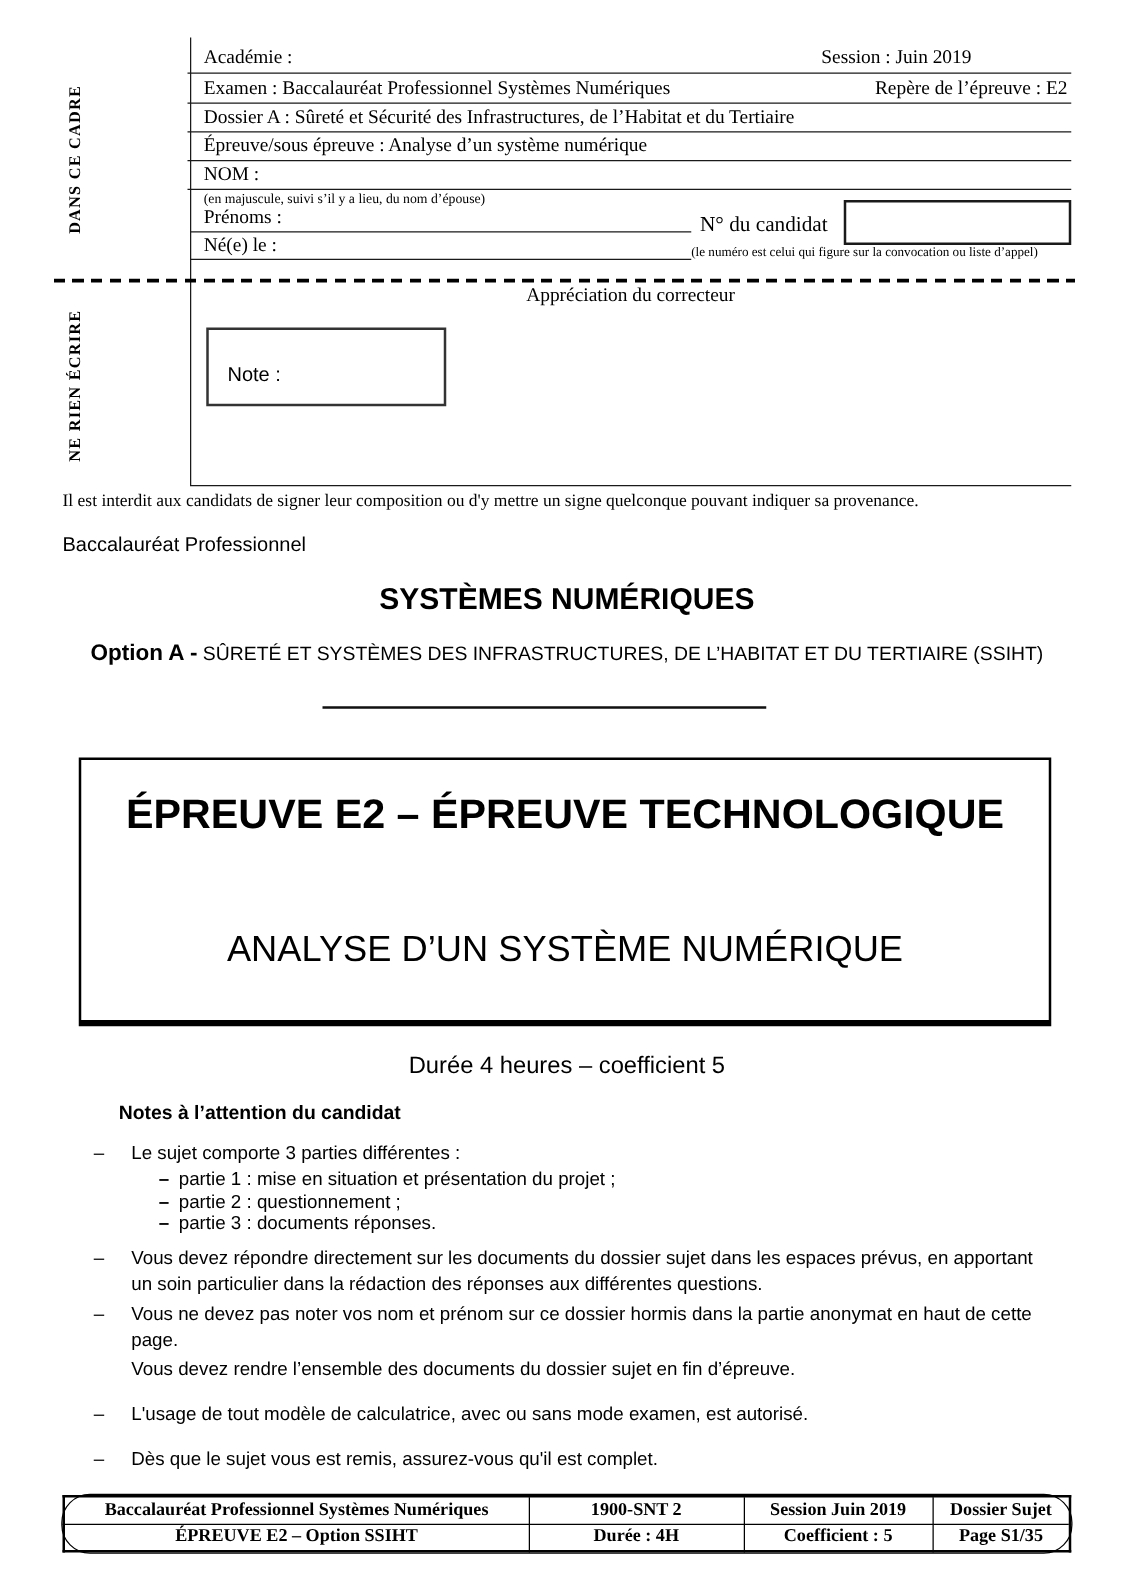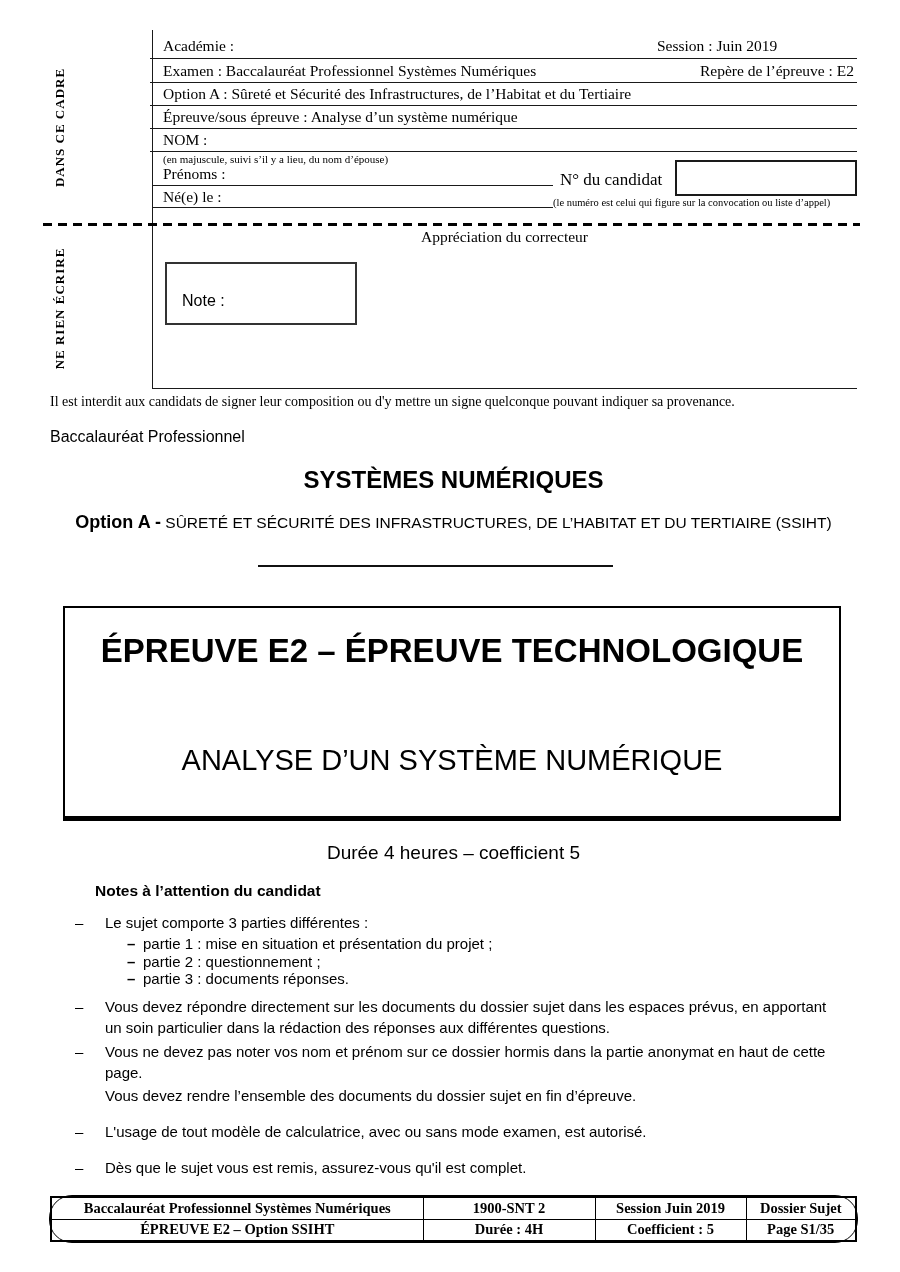--- a/index.html
+++ b/index.html
@@ -82,42 +82,42 @@
   <div class="hline thin" style="left:152px; top:207px; width:401px;"></div>
   <div class="hline" style="left:152px; top:388px; width:705px;"></div>
 
   <div class="rot-label" style="left:52px; top:225px; width:195px;">DANS CE CADRE</div>
   <div class="rot-label" style="left:52px; top:390px; width:163px;">NE RIEN ÉCRIRE</div>
 
   <div class="hdr-text" style="left:163px; top:37px;">Académie :</div>
   <div class="hdr-text" style="left:657px; top:37px;">Session : Juin 2019</div>
   <div class="hdr-text" style="left:163px; top:62px;">Examen : Baccalauréat Professionnel Systèmes Numériques</div>
   <div class="hdr-text" style="right:46px; top:62px;">Repère de l’épreuve : E2</div>
-  <div class="hdr-text" style="left:163px; top:85px;">Option A : Sûreté et Sécurité des Infrastructures, de l’Habitat et du Tertiaire</div>
+  <div class="hdr-text" style="left:163px; top:85px;">Dossier A : Sûreté et Sécurité des Infrastructures, de l’Habitat et du Tertiaire</div>
   <div class="hdr-text" style="left:163px; top:108px;">Épreuve/sous épreuve : Analyse d’un système numérique</div>
   <div class="hdr-text" style="left:163px; top:131px;">NOM :</div>
   <div class="hdr-small" style="left:163px; top:153px;">(en majuscule, suivi s’il y a lieu, du nom d’épouse)</div>
   <div class="hdr-text" style="left:163px; top:165px;">Prénoms :</div>
   <div class="hdr-text" style="left:163px; top:188px;">Né(e) le :</div>
 
   <div class="hdr-text" style="left:560px; top:170px; font-size:17px;">N° du candidat</div>
   <div class="cand-box"></div>
   <div class="cand-note">(le numéro est celui qui figure sur la convocation ou liste d’appel)</div>
 
   <div class="dashed"></div>
   <div class="appr-title">Appréciation du correcteur</div>
   <div class="note-box">
     <span>Note :</span>
   </div>
 
   <div class="interdit">Il est interdit aux candidats de signer leur composition ou d'y mettre un signe quelconque pouvant indiquer sa provenance.</div>
 
   <div class="t-bacpro sans">Baccalauréat Professionnel</div>
   <div class="t-sysnum sans">SYSTÈMES NUMÉRIQUES</div>
-  <div class="t-option sans"><span class="b">Option A -</span><span class="r"> SÛRETÉ ET SÉCURITÉ DES INFRASTRUCTURES, DE L’HABITAT ET DU TERTIAIRE (SSIHT)</span></div>
+  <div class="t-option sans"><span class="b">Option A -</span><span class="r"> SÛRETÉ ET SYSTÈMES DES INFRASTRUCTURES, DE L’HABITAT ET DU TERTIAIRE (SSIHT)</span></div>
   <div class="mid-rule"></div>
 
   <div class="exam-box">
     <div class="title sans">ÉPREUVE E2 – ÉPREUVE TECHNOLOGIQUE</div>
     <div class="subtitle sans">ANALYSE D’UN SYSTÈME NUMÉRIQUE</div>
   </div>
 
   <div class="t-duree sans">Durée 4 heures – coefficient 5</div>
 
   <div class="notes-head sans">Notes à l’attention du candidat</div>

